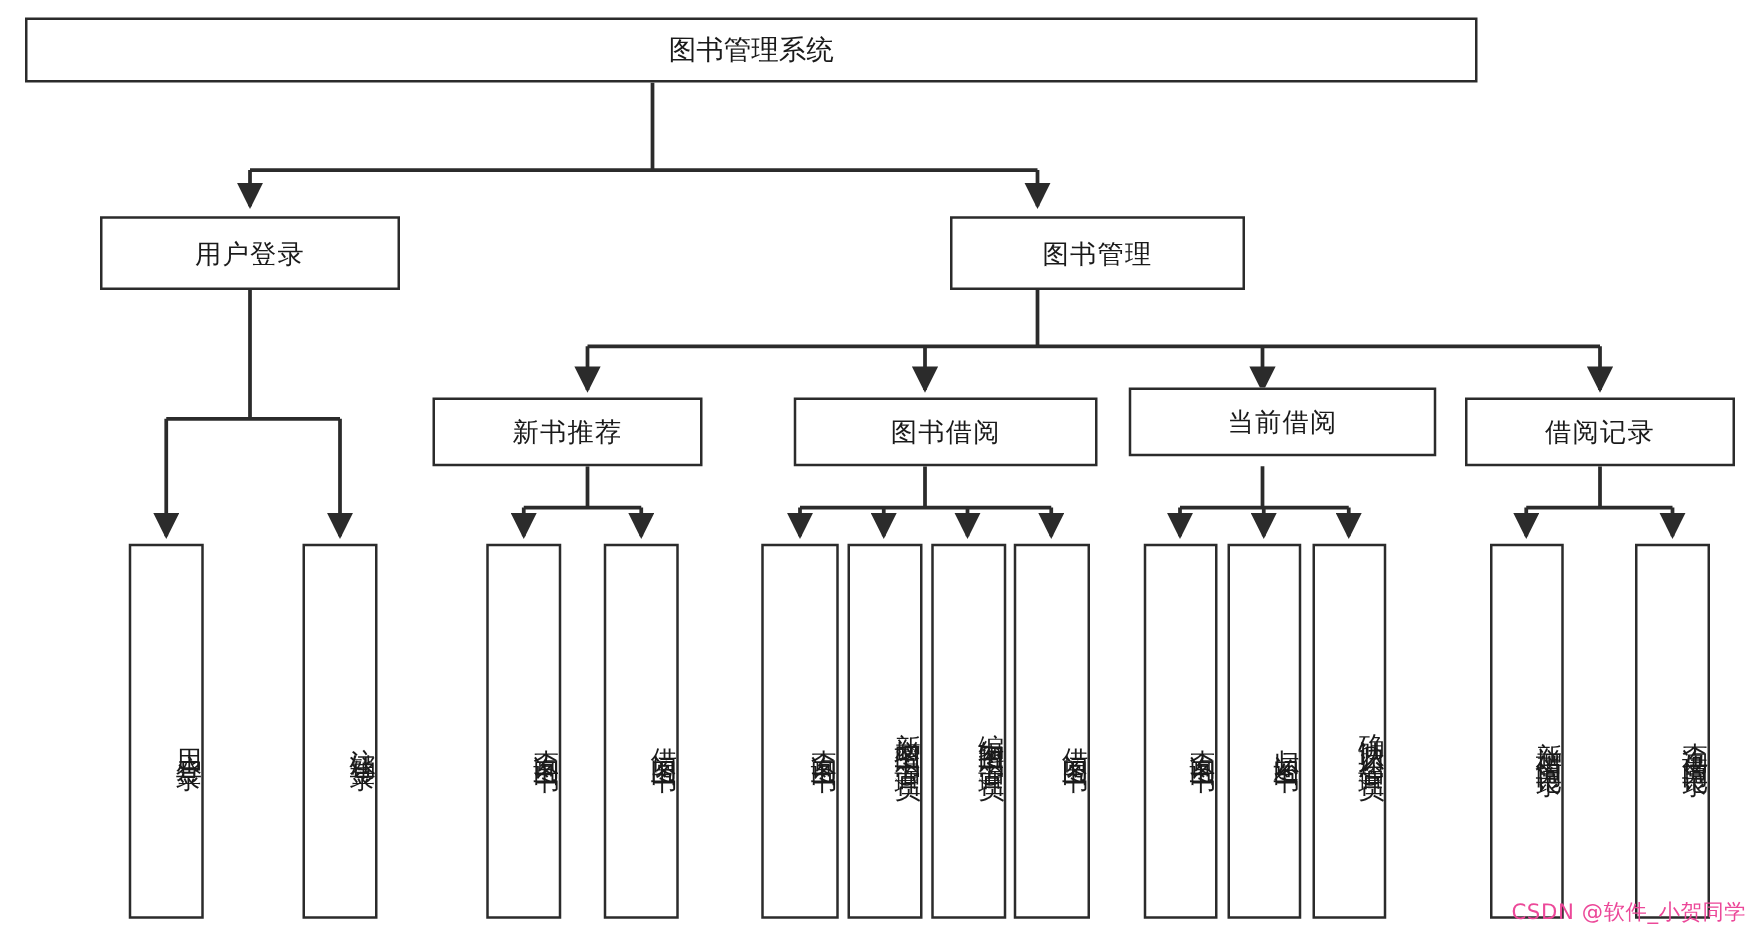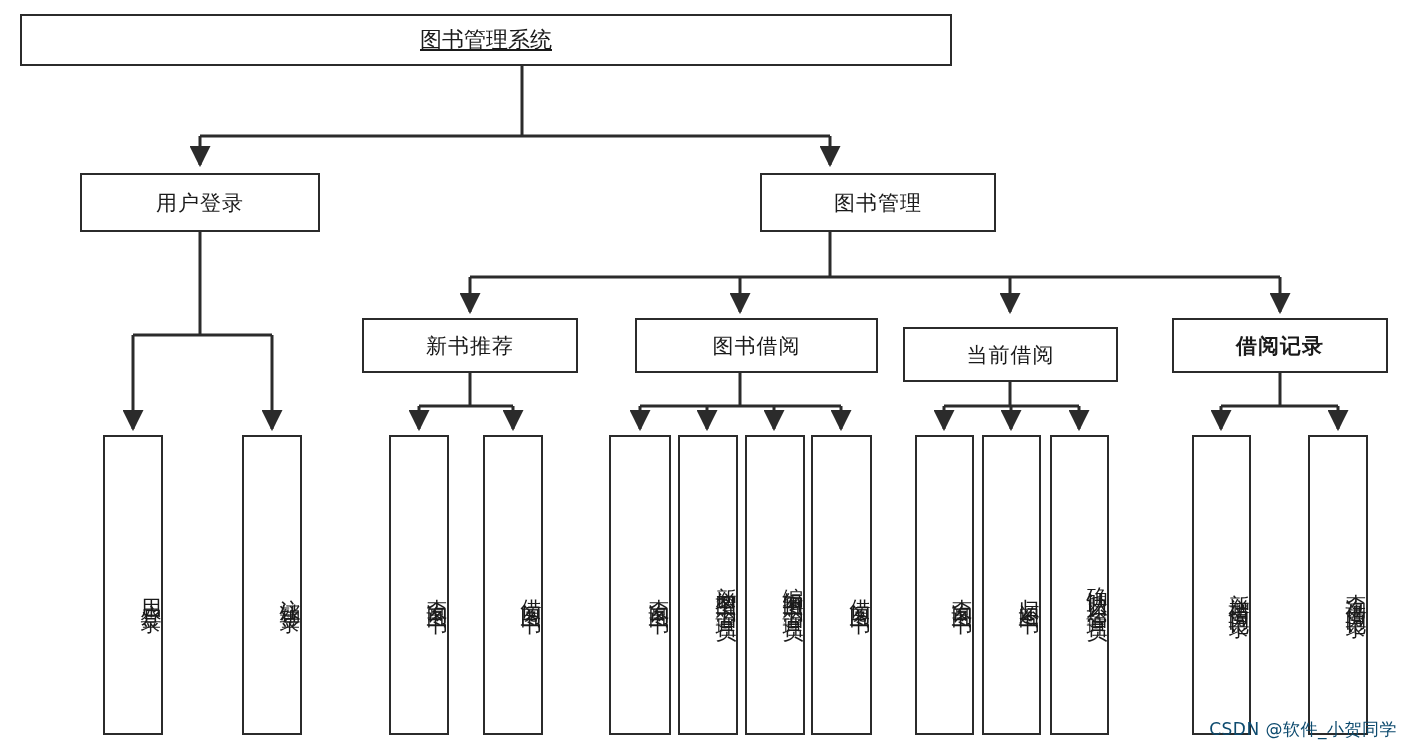--- a/index.html
+++ b/index.html
@@ -8,21 +8,21 @@
   #canvas{position:absolute;left:0;top:0;width:1405px;height:747px;}
   svg.lines{position:absolute;left:0;top:0;width:1405px;height:747px;pointer-events:none;}
   .node{position:absolute;box-sizing:border-box;background:#ffffff;
         border:2px solid #2b2b2b;display:flex;align-items:center;justify-content:center;
         color:#1a1a1a;}
   .node.h{font-size:21px;letter-spacing:1px;}
   .node.leaf{writing-mode:vertical-rl;text-orientation:upright;
              font-size:21px;letter-spacing:5px;padding-top:14px;
              align-items:flex-start;justify-content:center;line-height:1.0;}
   .node.root{font-size:22px;}
-  #watermark{position:absolute;right:8px;bottom:6px;color:#0c4a6e;
+  #watermark{position:absolute;right:8px;bottom:6px;color:#ec4899;
              font-size:17px;letter-spacing:0.5px;white-space:nowrap;}
 </style>
 </head>
 <body>
 
 <div id="canvas">
 
   <svg class="lines" viewBox="0 0 1405 747" xmlns="http://www.w3.org/2000/svg">
     <defs>
       <marker id="arrow" viewBox="0 0 10 10" refX="9" refY="5" markerWidth="7" markerHeight="7" orient="auto-start-reverse">
@@ -66,29 +66,29 @@
       <path d="M 1011 406 L 1011 429" marker-end="url(#arrow)"></path>
       <path d="M 1079 406 L 1079 429" marker-end="url(#arrow)"></path>
 
       <path d="M 1280 373 L 1280 406"></path>
       <path d="M 1221 406 L 1338 406"></path>
       <path d="M 1221 406 L 1221 429" marker-end="url(#arrow)"></path>
       <path d="M 1338 406 L 1338 429" marker-end="url(#arrow)"></path>
     </g>
   </svg>
 
-  <div class="node root" style="left:20px;top:14px;width:932px;height:52px;text-decoration:underline;">图书管理系统</div>
+  <div class="node root" style="left:20px;top:14px;width:1162px;height:52px;">图书管理系统</div>
 
   <div class="node h" style="left:80px;top:173px;width:240px;height:59px;">用户登录</div>
   <div class="node h" style="left:712px;top:173px;width:236px;height:59px;margin-left:48px;">图书管理</div>
 
-  <div class="node h" style="left:362px;top:318px;width:216px;height:55px;">新书推荐</div>
+  <div class="node h" style="left:346px;top:318px;width:216px;height:55px;">新书推荐</div>
   <div class="node h" style="left:635px;top:318px;width:243px;height:55px;">图书借阅</div>
-  <div class="node h" style="left:903px;top:327px;width:215px;height:55px;">当前借阅</div>
-  <div class="node h" style="left:1172px;top:318px;width:216px;height:55px;font-weight:bold;">借阅记录</div>
+  <div class="node h" style="left:903px;top:310px;width:246px;height:55px;">当前借阅</div>
+  <div class="node h" style="left:1172px;top:318px;width:216px;height:55px;">借阅记录</div>
 
   <div class="node leaf" style="left:103px;top:435px;width:60px;height:300px;">用户登录</div>
   <div class="node leaf" style="left:242px;top:435px;width:60px;height:300px;">注销登录</div>
 
   <div class="node leaf" style="left:389px;top:435px;width:60px;height:300px;">查询图书</div>
   <div class="node leaf" style="left:483px;top:435px;width:60px;height:300px;">借阅图书</div>
 
   <div class="node leaf" style="left:609px;top:435px;width:62px;height:300px;">查询图书</div>
   <div class="node leaf" style="left:678px;top:435px;width:60px;height:300px;">新增图书（管理员）</div>
   <div class="node leaf" style="left:745px;top:435px;width:60px;height:300px;">编辑图书（管理员）</div>

